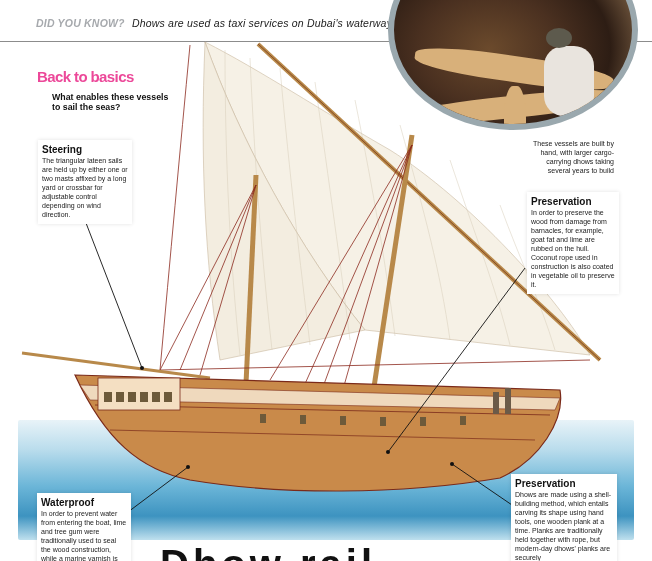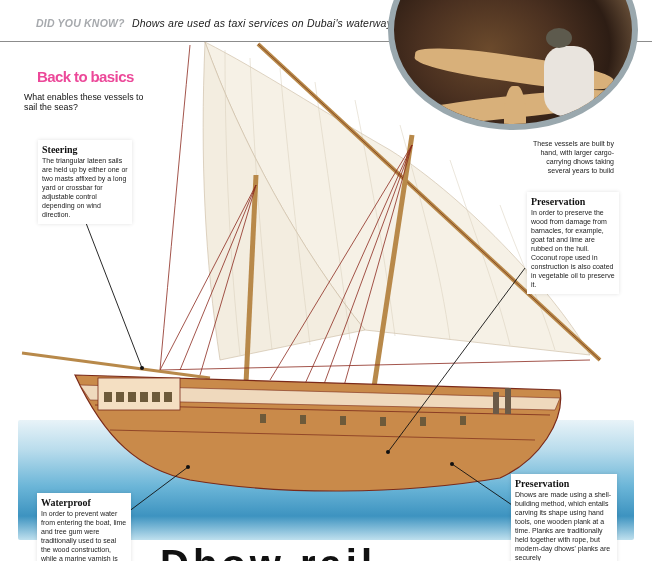--- a/index.html
+++ b/index.html
@@ -14,24 +14,24 @@
   .scene { position:absolute; left:0; top:0; width:652px; height:561px; }
   .water { position:absolute; left:18px; top:420px; width:616px; height:120px;
            background:linear-gradient(180deg,#e8f3f8 0%,#b9dcec 25%,#6cb6d8 55%,#3d93c0 80%,#bfe0ee 100%); border-radius:2px; }
 
   .photo { position:absolute; left:388px; top:-70px; width:238px; height:188px; border-radius:50%;
            border:6px solid #9aa8ae; overflow:hidden;
            background:radial-gradient(ellipse at 40% 60%,#6b4a2c 0%,#4a3020 35%,#2d1d14 60%,#c9a274 100%); }
   .photo .plank { position:absolute; background:#d8b07a; border-radius:40%; }
 
   .title { position:absolute; left:37px; top:68px; font-size:15px; font-weight:bold; letter-spacing:-0.6px; color:#ec4899; }
-  .subtitle { position:absolute; left:24px; top:92px; width:120px; font-size:8.8px; font-weight:normal; line-height:10px; color:#111; }
+  .subtitle { position:absolute; left:52px; top:92px; width:120px; font-size:8.8px; font-weight:bold; line-height:10px; color:#111; }
 
   .box { position:absolute; background:#ffffff; padding:4px 4px 5px 4px; box-shadow:0 0 4px rgba(0,0,0,0.12); }
-  .box h3 { margin:0 0 1px 0; font-size:10px; font-weight:bold; color:#111;font-family:Liberation Serif, serif; }
+  .box h3 { margin:0 0 1px 0; font-size:10px; font-weight:bold; color:#111; }
   .box p { margin:0; font-size:7px; line-height:9px; color:#222; }
 
   .caption { position:absolute; left:532px; top:139px; width:82px; font-size:7px; line-height:9px; text-align:right; color:#222; }
 
   .bigtitle { position:absolute; left:160px; top:542px; font-size:40px; font-weight:bold; letter-spacing:4px; color:#111; white-space:nowrap; }
 </style>
 </head>
 <body>
 
 <div class="topbar">

